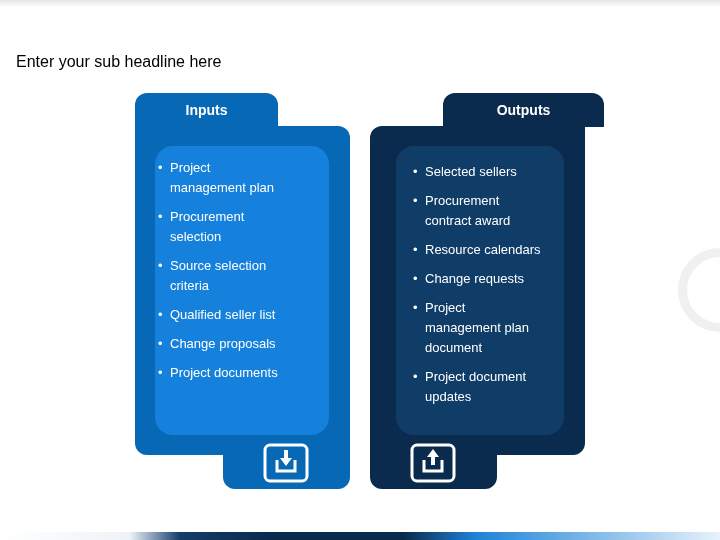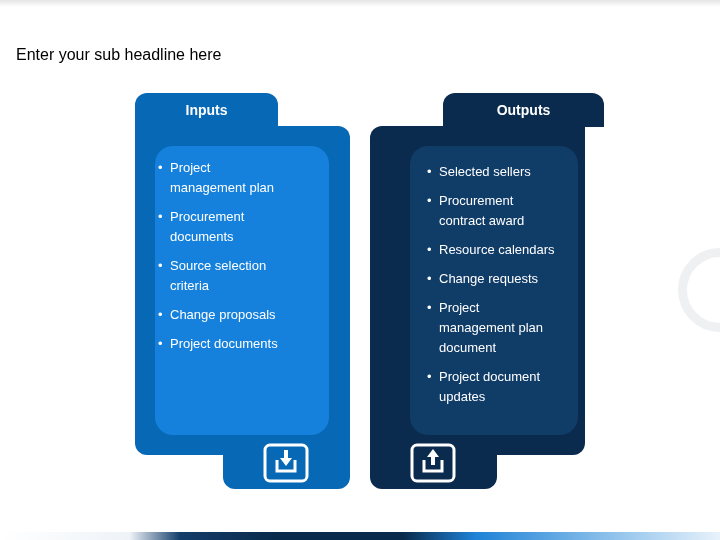--- a/index.html
+++ b/index.html
@@ -16,21 +16,21 @@
     position: absolute; left: 0; top: 0; width: 720px; height: 7px;
     background: linear-gradient(to bottom, rgba(0,0,0,0.10), rgba(0,0,0,0));
   }
 
   .title {
     position: absolute; left: 16px; top: 12px;
     font-size: 22px; font-weight: 700; letter-spacing: 0.2px;
     color: var(--title-text, #0A1020);
   }
   .subtitle {
-    position: absolute; left: 16px; top: 46px;
+    position: absolute; left: 16px; top: 53px;
     font-size: 16px; color: #000000;
   }
 
   .card { position: absolute; top: 93px; width: 215px; height: 396px; }
   .card-inputs  { left: 135px; }
   .card-outputs { left: 370px; }
 
   .tab {
     position: absolute; top: 0; height: 34px;
     display: flex; align-items: center; justify-content: center;
@@ -44,21 +44,21 @@
   .bodyblock { position: absolute; left: 0; top: 33px; width: 215px; height: 329px; }
   .in-body  { background: var(--inputs-outer, #0768B6);  border-radius: 0 12px 0 12px; }
   .out-body { background: var(--outputs-outer, #0A2B4D); border-radius: 12px 0 12px 0; }
 
   .ext { position: absolute; top: 361px; width: 127px; height: 35px; border-radius: 0 0 12px 12px; }
   .in-ext  { left: 88px; background: var(--inputs-outer, #0768B6); }
   .out-ext { left: 0;    background: var(--outputs-outer, #0A2B4D); }
 
   .panel { position: absolute; top: 53px; height: 289px; border-radius: 18px; }
   .in-panel  { left: 20px; width: 174px; background: var(--inputs-inner, #1581DC);  padding: 12px 0 0 2px; }
-  .out-panel { left: 40px; width: 168px; background: var(--outputs-inner, #103C68); padding: 16px 11px 0 16px; }
+  .out-panel { left: 26px; width: 168px; background: var(--outputs-inner, #103C68); padding: 16px 11px 0 16px; }
 
   ul.list { list-style: none; }
   ul.list li {
     position: relative;
     padding-left: 13px;
     color: #ffffff;
     font-size: 13px;
     line-height: 20px;
     margin-bottom: 9px;
   }
@@ -99,22 +99,23 @@
 
   <div class="card card-inputs">
     <div class="bodyblock in-body"></div>
     <div class="tab in-tab">
       <span>Inputs</span>
     </div>
     <div class="ext in-ext"></div>
     <div class="panel in-panel">
       <ul class="list">
           <li>Project management plan</li>
-          <li>Procurement documents</li>
+          <li>Procurement selection</li>
           <li>Source selection criteria</li>
+          <li>Qualified seller list</li>
           <li>Change proposals</li>
           <li>Project documents</li>
         </ul>
     </div>
     <svg class="tray-icon in-icon" viewBox="0 0 46 40" aria-hidden="true">
       <rect x="2" y="2" width="42" height="36" rx="5" fill="none" stroke="#ffffff" stroke-width="3"></rect>
       <path d="M14 17 L14 28 L32 28 L32 17" fill="none" stroke="#ffffff" stroke-width="3"></path>
       <polygon points="21,7 25,7 25,15 29,15 23,23 17,15 21,15" fill="#ffffff"></polygon>
     </svg>
   </div>

